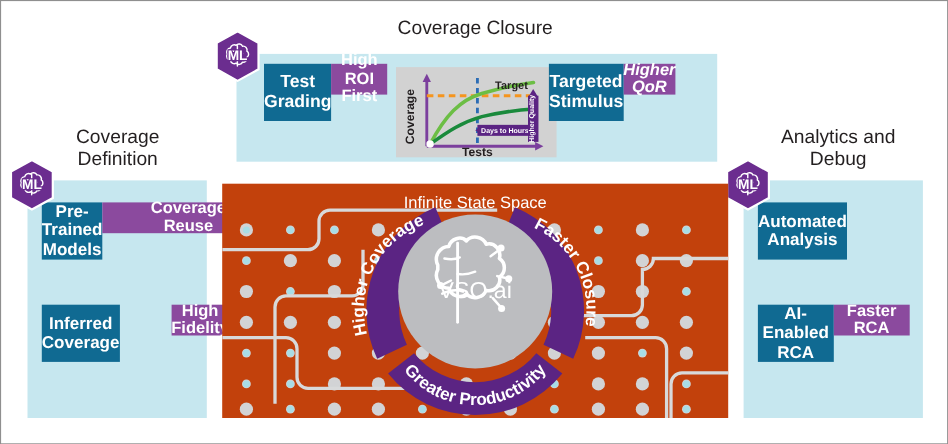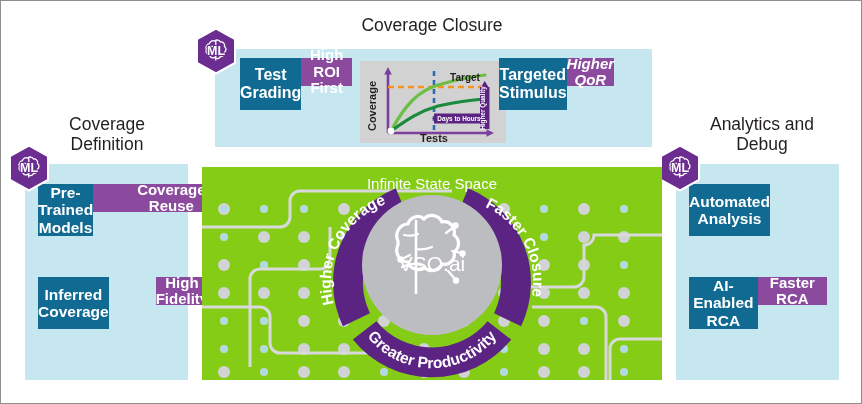--- a/index.html
+++ b/index.html
@@ -25,21 +25,21 @@
     line-height:1.16;
     text-align:center;
     font-weight:400;
     white-space:pre-line;
   }
 
   
   .bluepanel{background:#c6e7ef;}
 
   
-  .graypanel{background:#84cc16;overflow:hidden;text-decoration:underline;}
+  .graypanel{background:#c2410c;overflow:hidden;text-decoration:underline;}
 
   
   .card{display:flex;flex-direction:row;}
   .card .top{
     background:#106a92;
     color:#ffffff;
     font-weight:bold;
     display:flex;align-items:center;justify-content:center;
     text-align:center;
     line-height:1.12;

